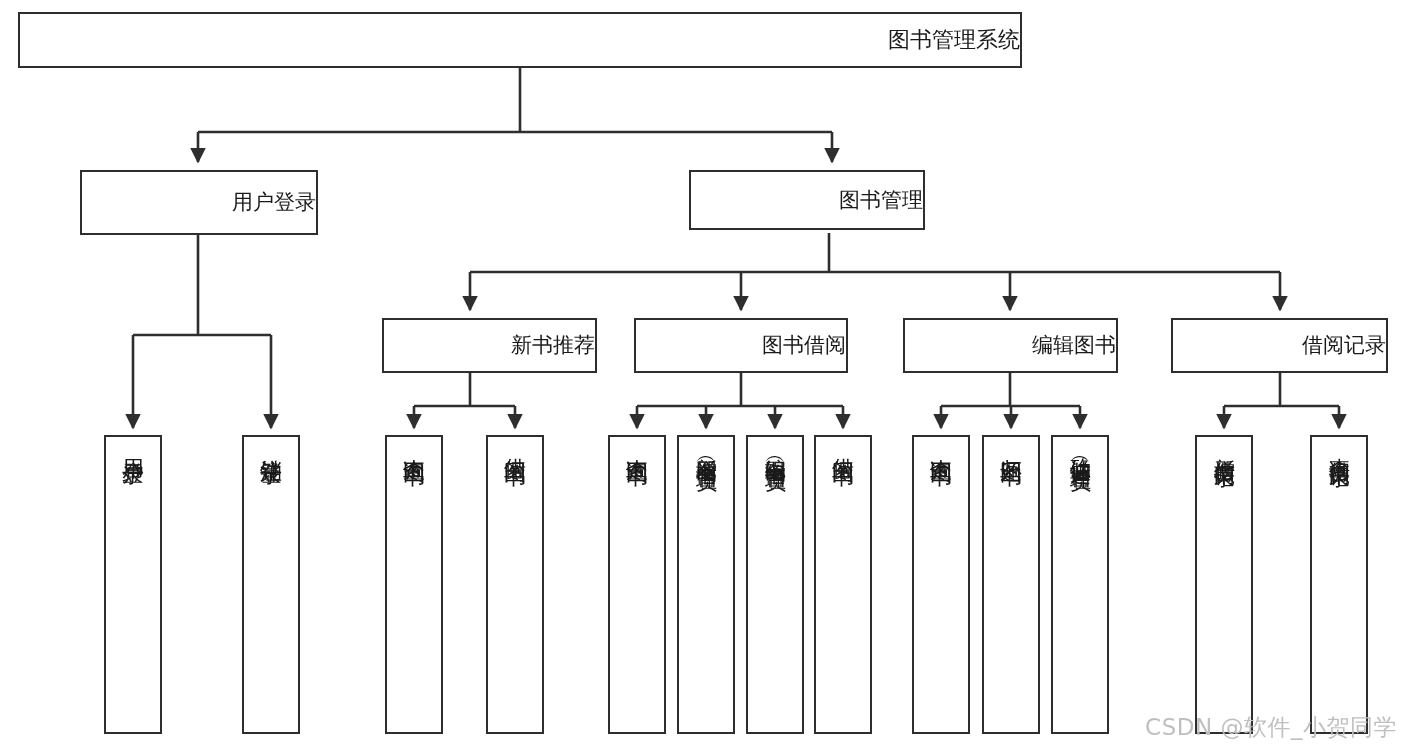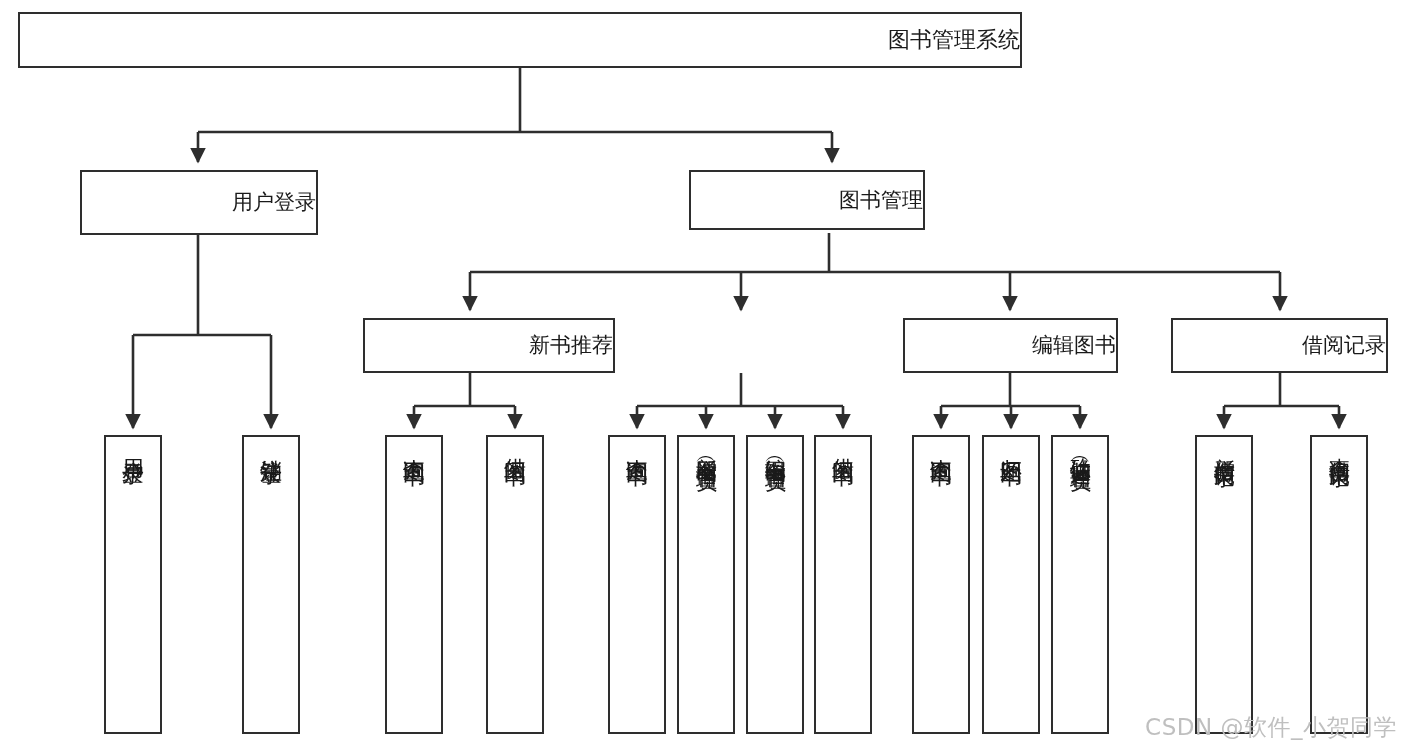--- a/index.html
+++ b/index.html
@@ -134,24 +134,27 @@
   </div>
 
   <div class="node h" style="left:80px; top:170px; width:238px; height:65px;">
     <span class="label">用户登录</span>
   </div>
 
   <div class="node h" style="left:670px; top:170px; width:236px; height:60px;margin-left:19px;">
     <span class="label">图书管理</span>
   </div>
 
-  <div class="node h" style="left:363px; top:318px; width:252px; height:55px;">
+  <div class="node h" style="left:382px; top:318px; width:215px; height:55px;">
     <span class="label">新书推荐</span>
   </div>
 
+  <div class="node h" style="left:634px; top:318px; width:214px; height:55px;">
+    <span class="label">图书借阅</span>
+  </div>
 
   <div class="node h" style="left:903px; top:318px; width:215px; height:55px;">
     <span class="label">编辑图书</span>
   </div>
 
   <div class="node h" style="left:1171px; top:318px; width:217px; height:55px;padding-left:23px;">
     <span class="label">借阅记录</span>
   </div>
 
   <div class="node v" style="left:104px; top:435px; width:58px; height:299px;">

